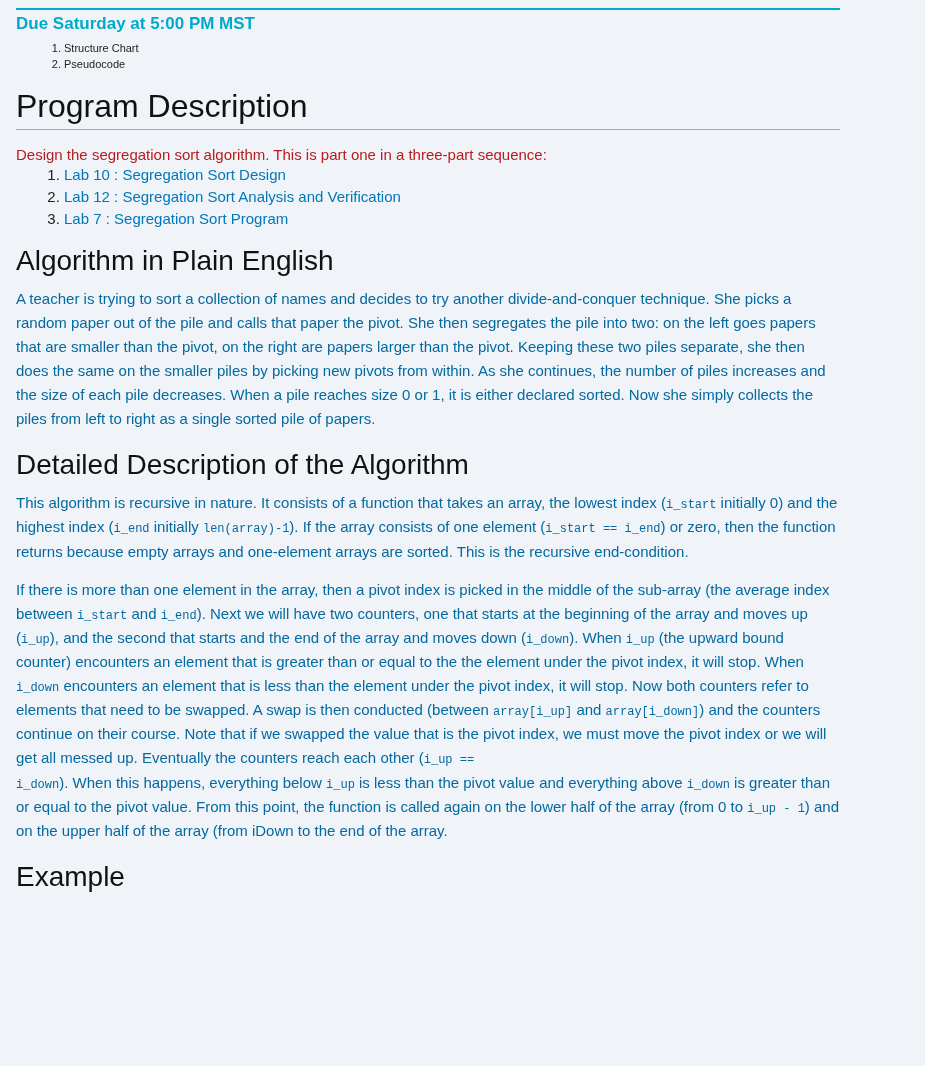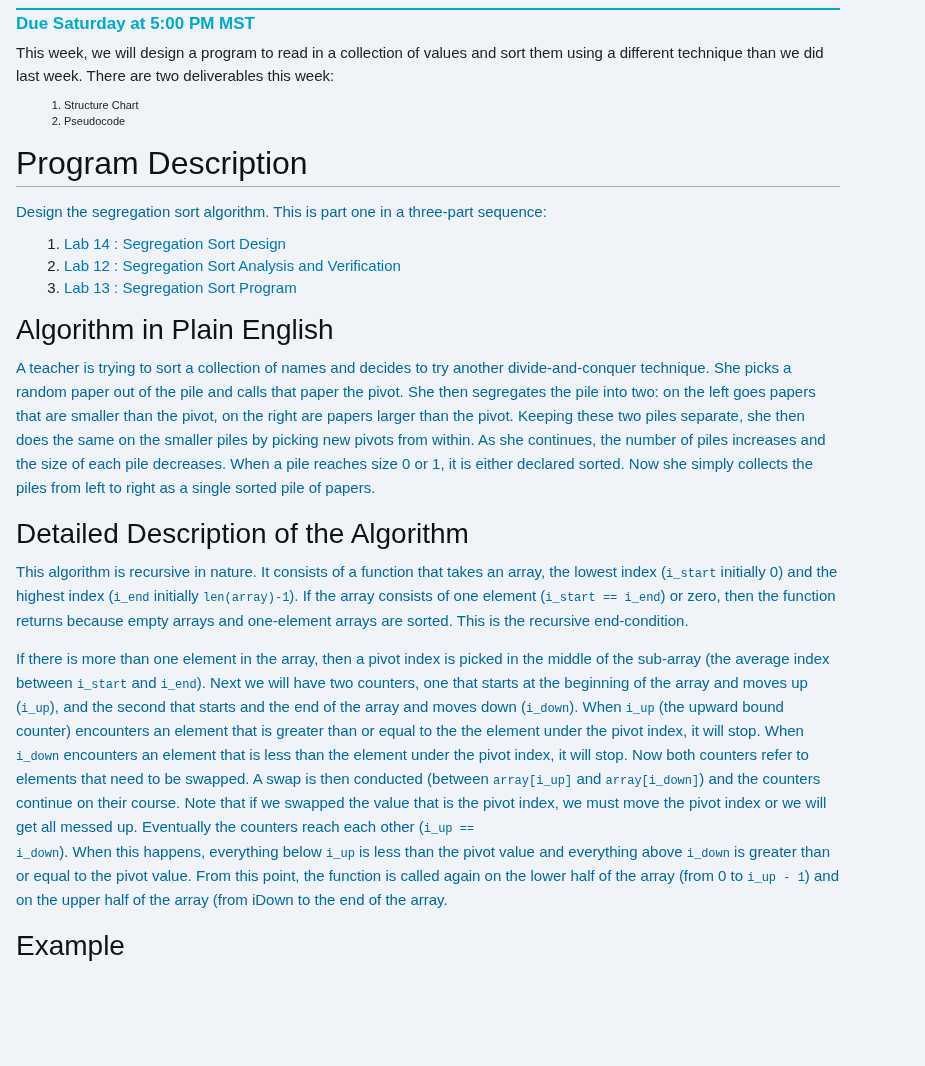--- a/index.html
+++ b/index.html
@@ -56,22 +56,22 @@
       font-weight: normal;
       border-bottom: 1px solid #aaa;
       padding-bottom: 4px;
       margin-bottom: 13px;
       margin-top: 10px;
       color: #111;
     }
 
     .section-text {
       font-size: 15px;
-      color: #0369a1;
-      margin-bottom: 12px;
+      color: #b91c1c;
+      margin-bottom: 0;
       line-height: 1.55;
     }
 
     .numbered-links-list {
       list-style: decimal;
       padding-left: 48px;
       margin-bottom: 14px;
     }
 
     .numbered-links-list li {
@@ -113,40 +113,39 @@
       color: #111;
     }
   </style>
 </head>
 <body>
 
 <div class="page-container">
 
   <div class="due-date">Due Saturday at 5:00 PM MST</div>
 
-  <p class="intro-text">This week, we will design a program to read in a collection of values and sort them using a different technique than we did last week. There are two deliverables this week:</p>
 
   <ol class="deliverables-list">
     <li>Structure Chart</li>
     <li>Pseudocode</li>
   </ol>
 
   <h1 class="section-heading">Program Description</h1>
 
   <p class="section-text">Design the segregation sort algorithm. This is part one in a three-part sequence:</p>
 
   <ol class="numbered-links-list">
     <li>
-      <a href="#">Lab 14 : Segregation Sort Design</a>
+      <a href="#">Lab 10 : Segregation Sort Design</a>
     </li>
     <li>
       <a href="#">Lab 12 : Segregation Sort Analysis and Verification</a>
     </li>
     <li>
-      <a href="#">Lab 13 : Segregation Sort Program</a>
+      <a href="#">Lab 7 : Segregation Sort Program</a>
     </li>
   </ol>
 
   <h2 class="subsection-heading">Algorithm in Plain English</h2>
 
   <p class="algo-paragraph">A teacher is trying to sort a collection of names and decides to try another divide-and-conquer technique. She picks a random paper out of the pile and calls that paper the pivot. She then segregates the pile into two: on the left goes papers that are smaller than the pivot, on the right are papers larger than the pivot. Keeping these two piles separate, she then does the same on the smaller piles by picking new pivots from within. As she continues, the number of piles increases and the size of each pile decreases. When a pile reaches size 0 or 1, it is either declared sorted. Now she simply collects the piles from left to right as a single sorted pile of papers.</p>
 
   <h2 class="subsection-heading">Detailed Description of the Algorithm</h2>
 
   <p class="algo-paragraph">

